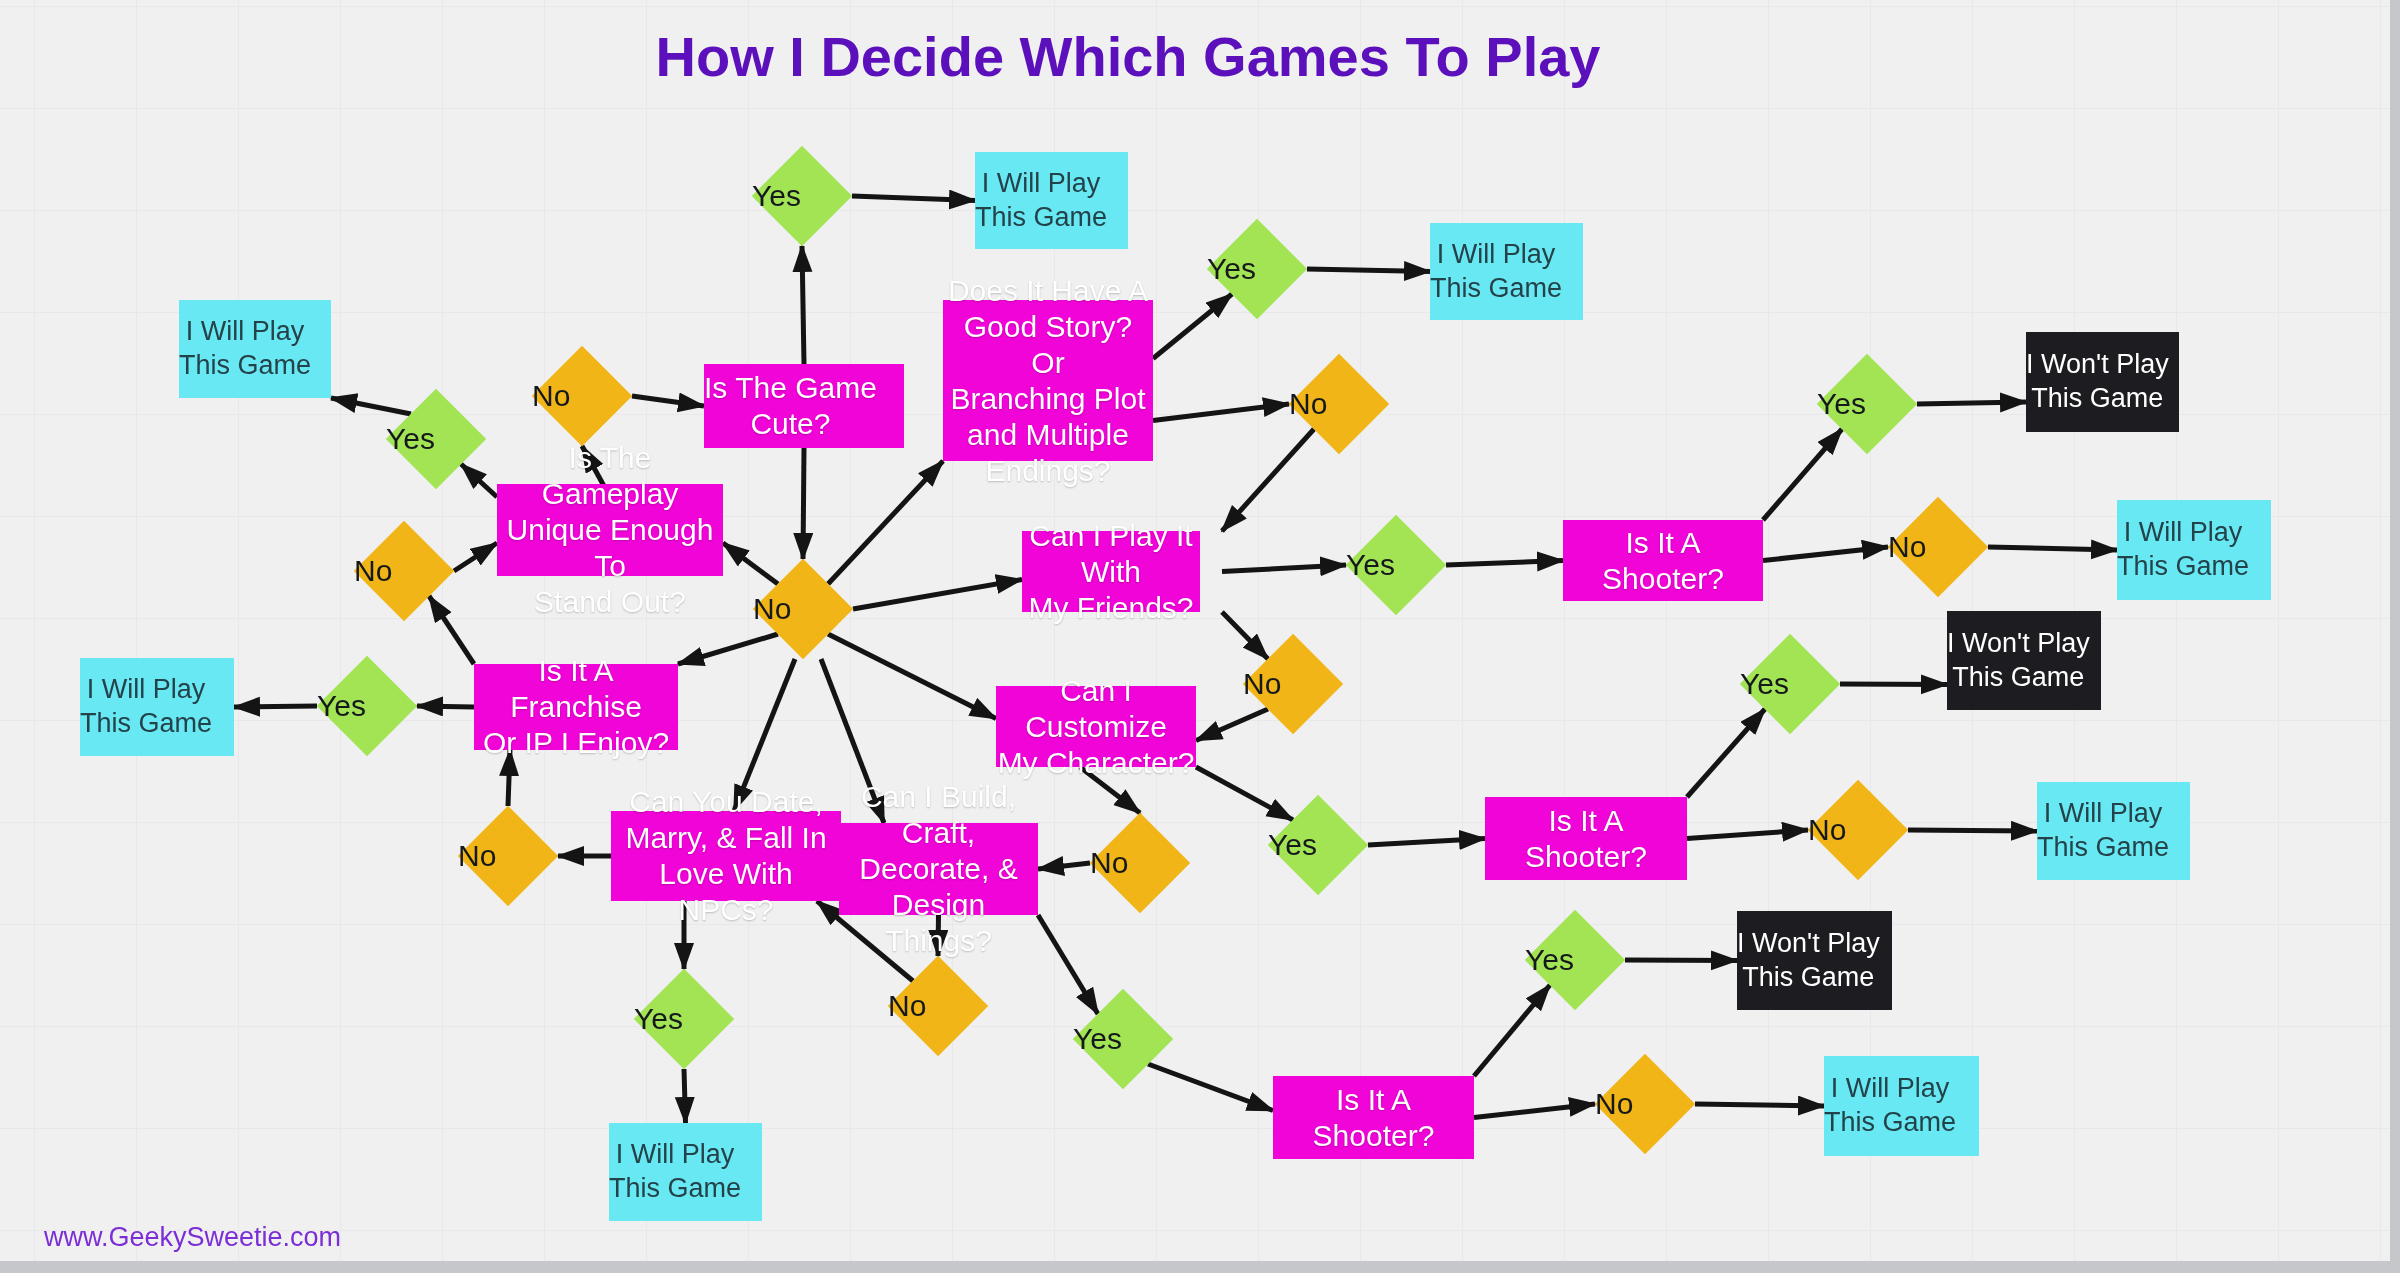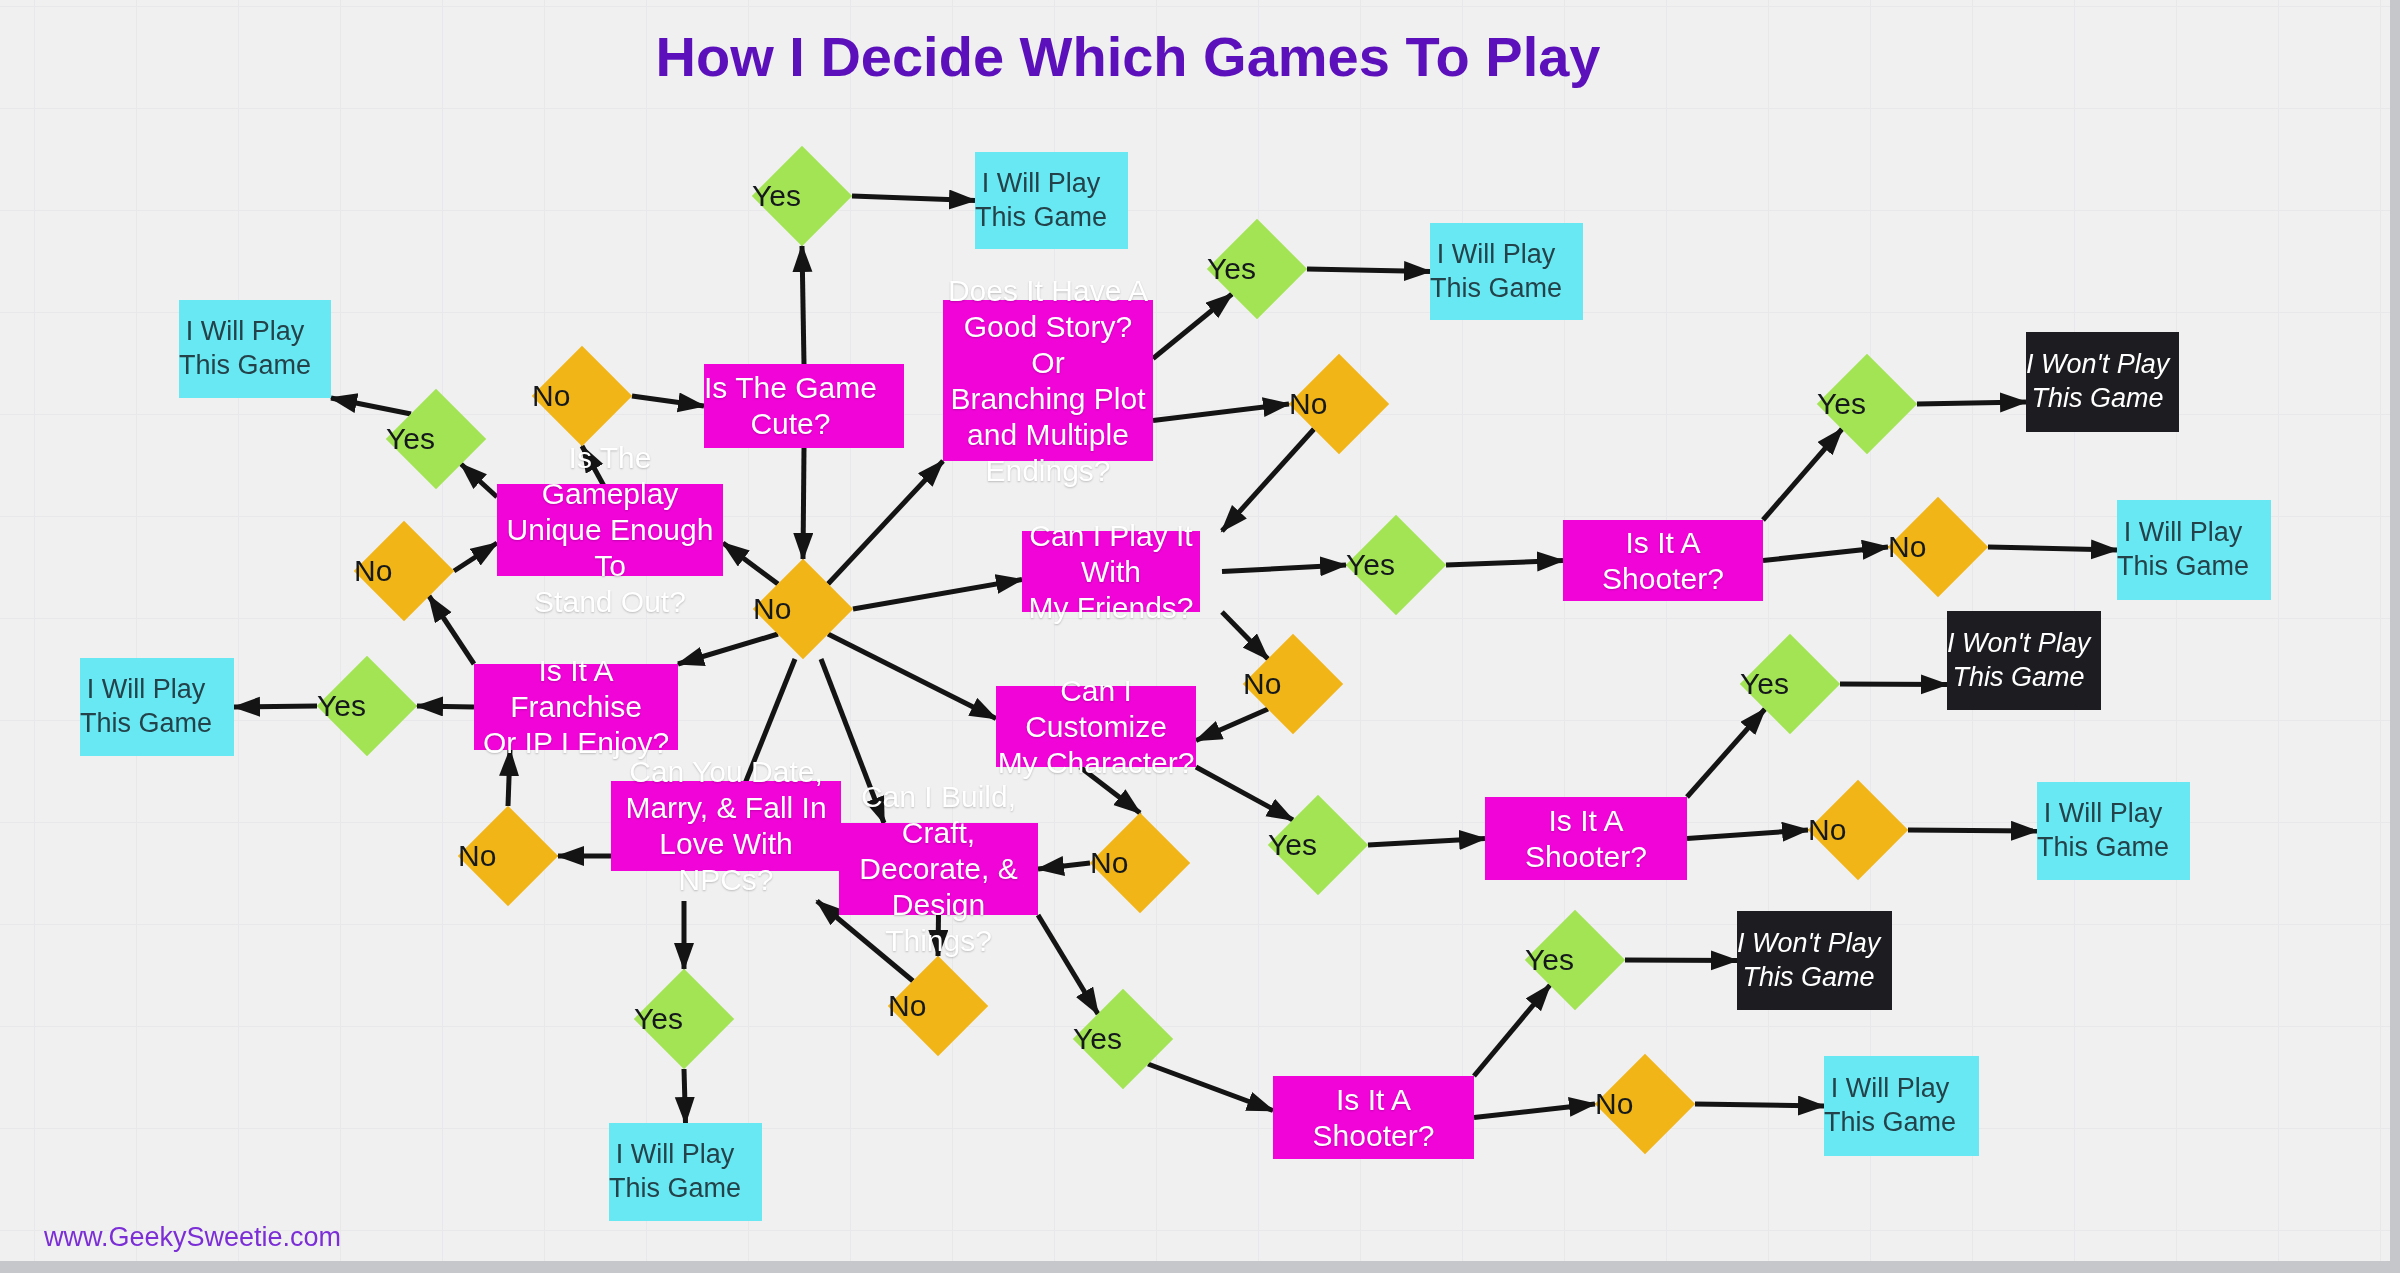--- a/index.html
+++ b/index.html
@@ -21,21 +21,21 @@
     font-size:56px;font-weight:bold;color:var(--c-title,#5b10bb);z-index:2;letter-spacing:0;
   }
   .site{
     position:absolute;left:44px;top:1222px;font-size:27px;color:var(--c-website,#7c2ed6);z-index:2;
   }
   .node{position:absolute;z-index:2;display:flex;align-items:center;justify-content:flex-start;text-align:center;}
   .node span{white-space:pre-line;display:block;}
   .q{background:var(--c-question,#f104d8);color:#ffffff;font-size:30px;line-height:1.2;
      text-shadow:0 1px 2px rgba(0,0,0,0.22);}
   .will{background:var(--c-will,#68e8f2);color:#24424a;font-size:27px;line-height:1.25;}
-  .wont{background:var(--c-wont,#1d1d21);color:#ffffff;font-size:27px;line-height:1.25;font-style:italic;}
+  .wont{background:var(--c-wont,#1d1d21);color:#ffffff;font-size:27px;line-height:1.25;}
   .diamond{background:transparent;}
   .diamond .shape{position:absolute;left:50%;top:50%;width:71px;height:71px;
      transform:translate(-50%,-50%) rotate(45deg);}
   .diamond.yes .shape{background:var(--c-yes,#a3e455);}
   .diamond.no .shape{background:var(--c-no,#f1b517);}
   .diamond span{position:relative;z-index:1;font-size:30px;color:#16191c;}
   .edge-strip-right{position:absolute;right:0;top:0;width:10px;height:1273px;background:#c6c7ca;z-index:3;}
   .edge-strip-bottom{position:absolute;left:0;top:1261px;width:2400px;height:12px;background:#c6c7ca;z-index:3;}
 </style>
 </head>
@@ -124,21 +124,21 @@
 My Friends?</span>
     </div>
   <div class="node q" id="q_franchise" style="left:474px;top:664px;width:204px;height:86px">
       <span>Is It A Franchise
 Or IP I Enjoy?</span>
     </div>
   <div class="node q" id="q_customize" style="left:996px;top:686px;width:200px;height:81px">
       <span>Can I Customize
 My Character?</span>
     </div>
-  <div class="node q" id="q_date" style="left:611px;top:781px;width:230px;height:90px">
+  <div class="node q" id="q_date" style="left:611px;top:811px;width:230px;height:90px">
       <span>Can You Date,
 Marry, &amp; Fall In
 Love With NPCs?</span>
     </div>
   <div class="node q" id="q_build" style="left:839px;top:823px;width:199px;height:92px">
       <span>Can I Build, Craft,
 Decorate, &amp;
 Design Things?</span>
     </div>
   <div class="node q" id="q_shooter1" style="left:1563px;top:520px;width:200px;height:81px">

